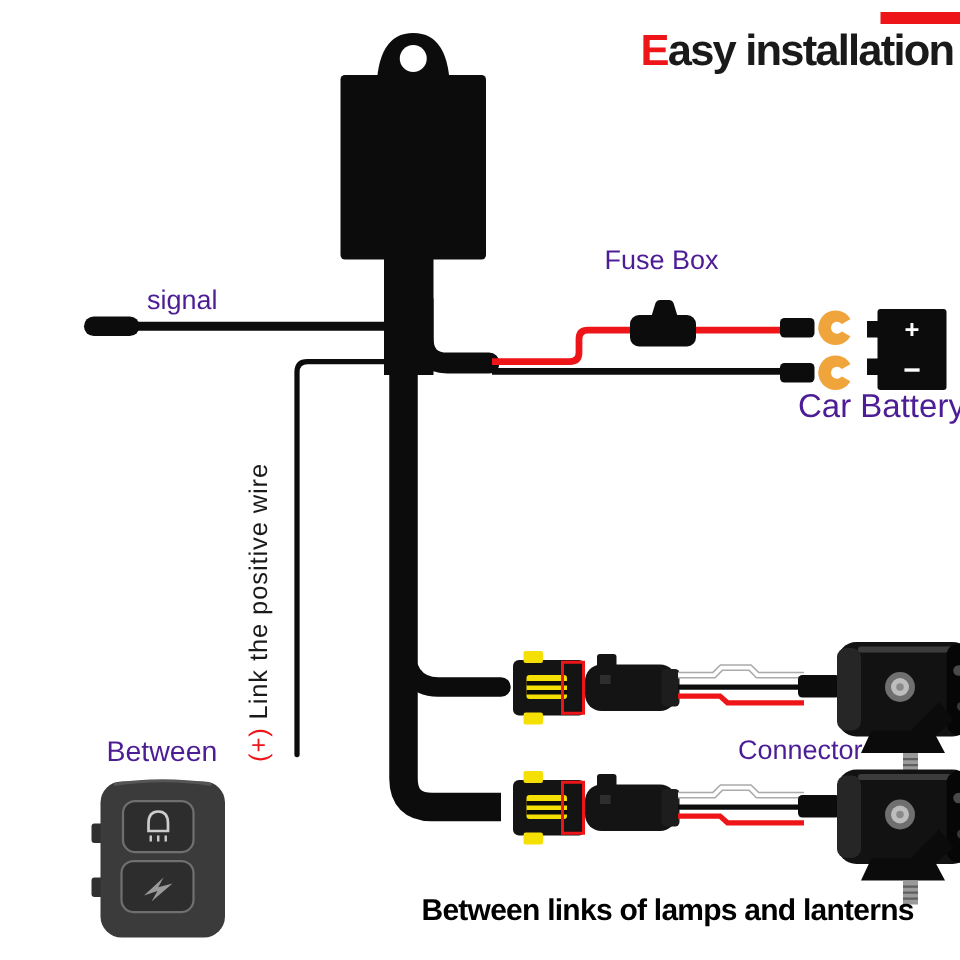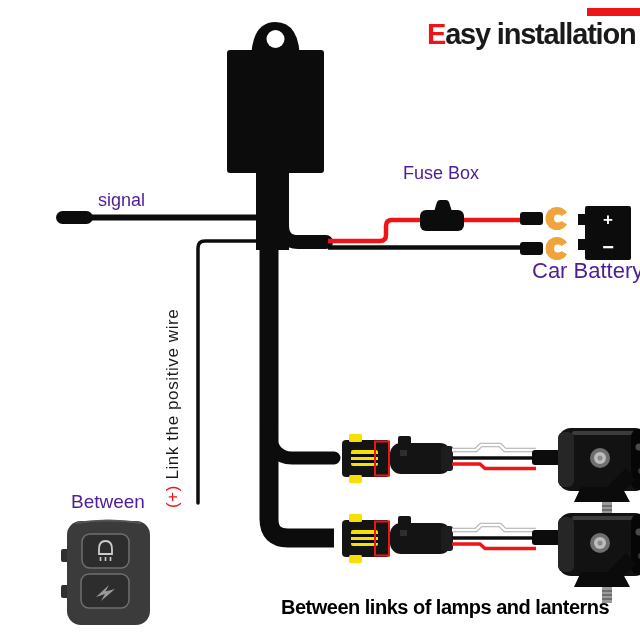--- a/index.html
+++ b/index.html
@@ -172,20 +172,21 @@
     </g>
   </svg>
 
   <div class="accent-bar"></div>
   <div class="title"><span class="accent">E</span><span>asy installation</span></div>
 
   <div class="lbl" style="left:64px;top:191px;">signal</div>
   <div class="lbl" style="left:369px;top:164px;">Fuse Box</div>
   <div class="lbl" style="left:498px;top:259px;font-size:22px;text-align:center;">Car Battery</div>
   <div class="lbl" style="left:37px;top:492px;font-size:19px;">Between</div>
+  <div class="lbl" style="left:458px;top:491px;">Connector</div>
 
   <div class="vlabel"><span class="accent">(+)</span><span> Link the positive wire</span></div>
 
   <div class="bat-sym" style="top:211px;font-size:17px;">+</div>
   <div class="bat-sym" style="top:237px;font-size:20px;">−</div>
 
   <div class="bottom-note">Between links of lamps and lanterns</div>
 </div>
 
 </body></html>

